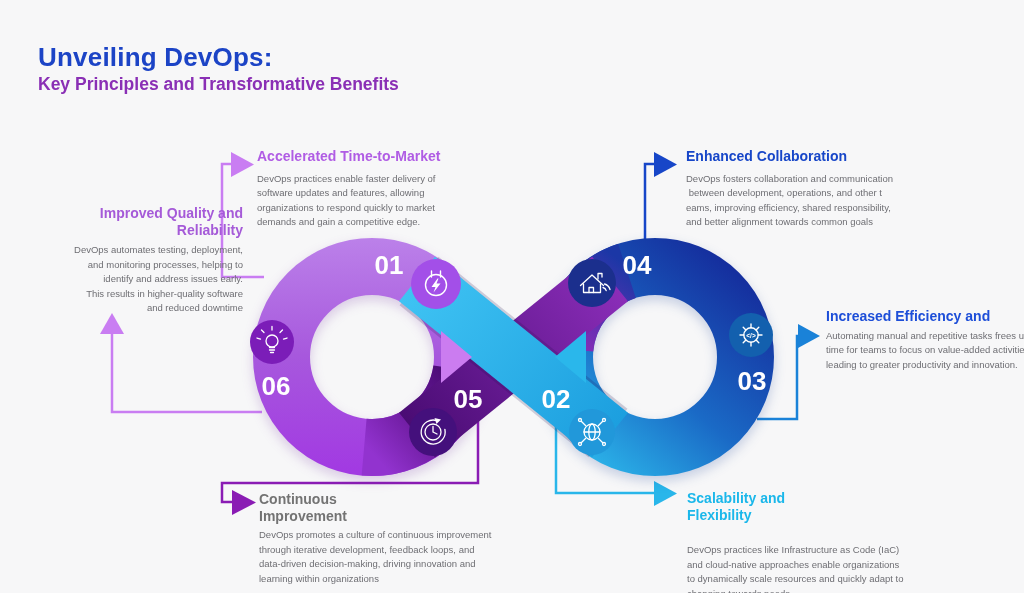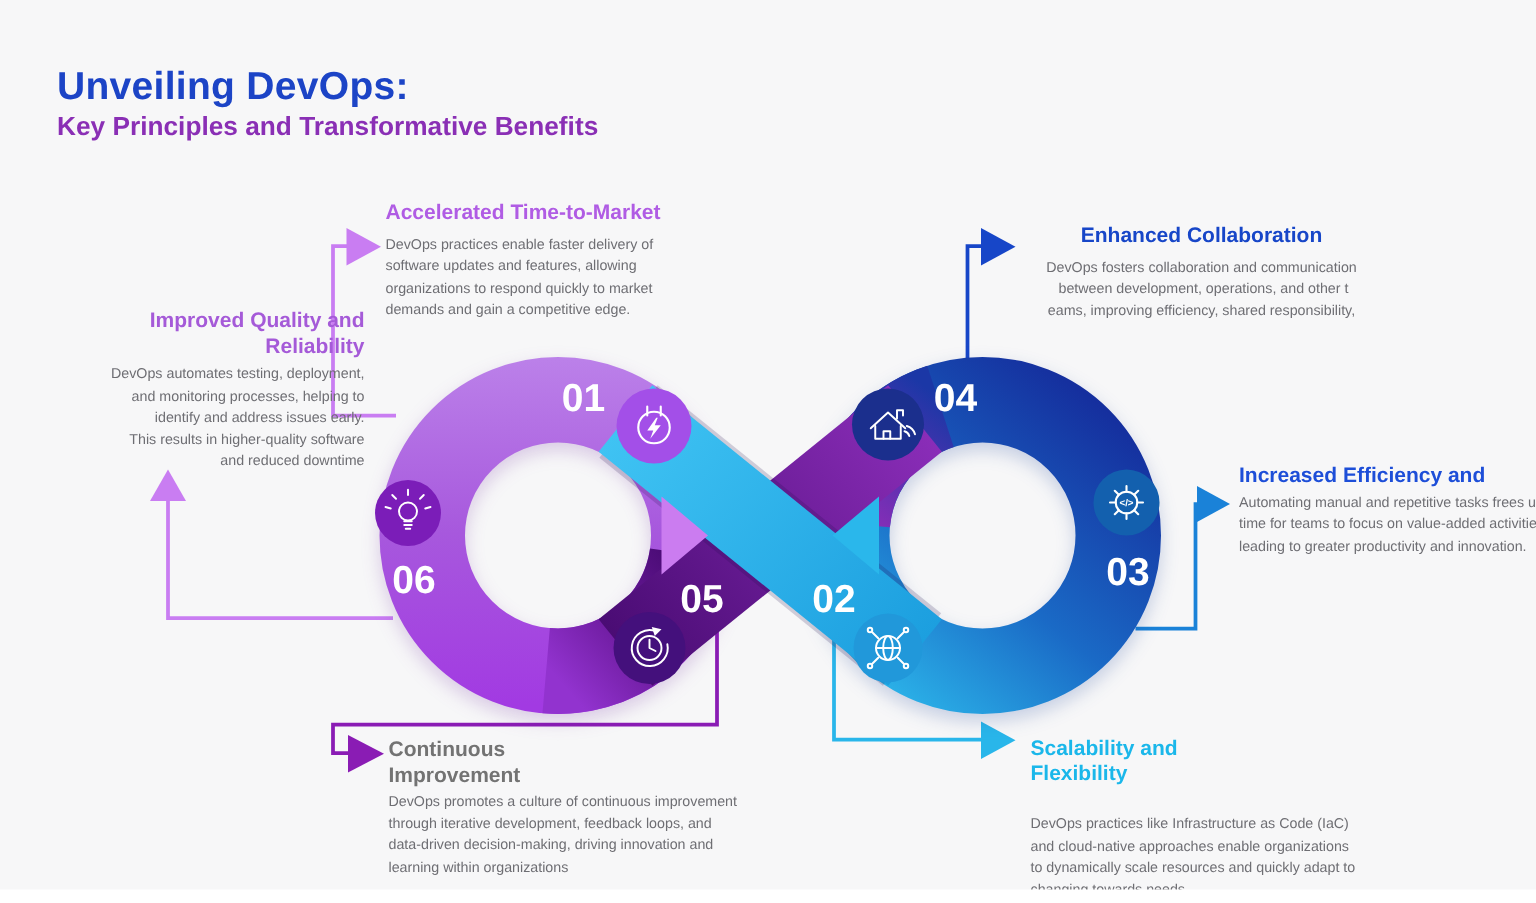--- a/index.html
+++ b/index.html
@@ -8,23 +8,23 @@
     background:#f7f7f8;overflow:hidden;
     font-family:"Liberation Sans",sans-serif;
     padding-left:28px;
   }
   .hdr-title{position:absolute;left:38px;top:42px;font-size:26px;font-weight:bold;color:#1c44c6;letter-spacing:0.2px;}
   .hdr-sub{position:absolute;left:38px;top:74px;font-size:17.5px;font-weight:bold;color:#8a2fb5;}
   .callout{position:absolute;}
   .callout-title{font-weight:bold;font-size:14px;line-height:16.5px;}
   .callout-body{margin-top:7px;font-size:9.5px;line-height:14.6px;color:#6e6e73;}
   .callout-body div{white-space:pre;}
-  #co-accelerated{left:257px;top:133px;width:220px;}
+  #co-accelerated{left:257px;top:148px;width:220px;}
   #co-accelerated .callout-title{color:#b05ce4;}
-  #co-enhanced{left:686px;top:148px;width:230px;text-align:center;}
+  #co-enhanced{left:686px;top:148px;width:230px;}
   #co-enhanced .callout-title{color:#1746c8;}
   #co-improved{left:38px;top:205px;width:205px;text-align:right;}
   #co-improved .callout-title{color:#a55ad8;}
   #co-improved .callout-body{margin-top:5px;}
   #co-increased{left:826px;top:308px;width:198px;}
   #co-increased .callout-title{color:#1d4ed8;}
   #co-increased .callout-body{margin-top:4px;}
   #co-scalability{left:687px;top:490px;width:260px;}
   #co-scalability .callout-title{color:#1ab7ea;}
   #co-scalability .callout-body{margin-top:20px;}
@@ -191,20 +191,21 @@
   </div>
 
   <div class="callout" id="co-enhanced">
     <div class="callout-title">
       <div>Enhanced Collaboration</div>
     </div>
     <div class="callout-body">
       <div>DevOps fosters collaboration and communication</div>
       <div> between development, operations, and other t</div>
       <div>eams, improving efficiency, shared responsibility,</div>
+      <div>and better alignment towards common goals</div>
     </div>
   </div>
 
   <div class="callout" id="co-improved">
     <div class="callout-title">
       <div>Improved Quality and</div>
       <div>Reliability</div>
     </div>
     <div class="callout-body">
       <div>DevOps automates testing, deployment,</div>

